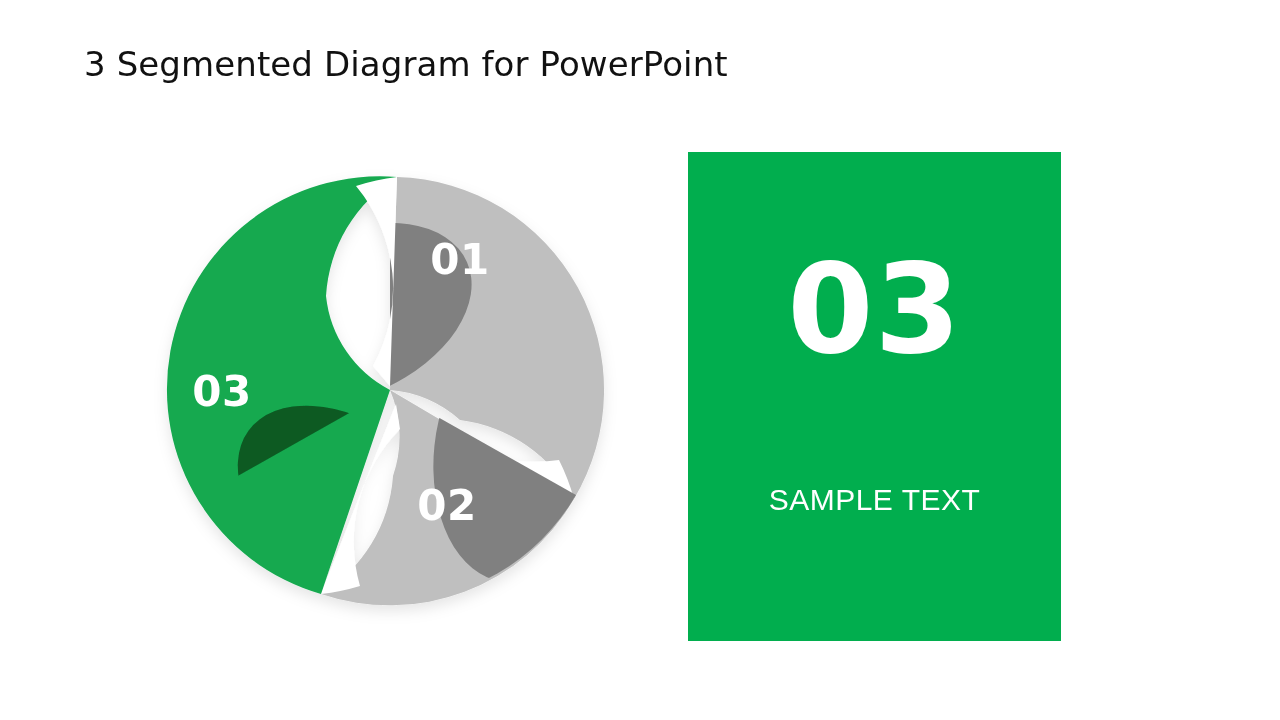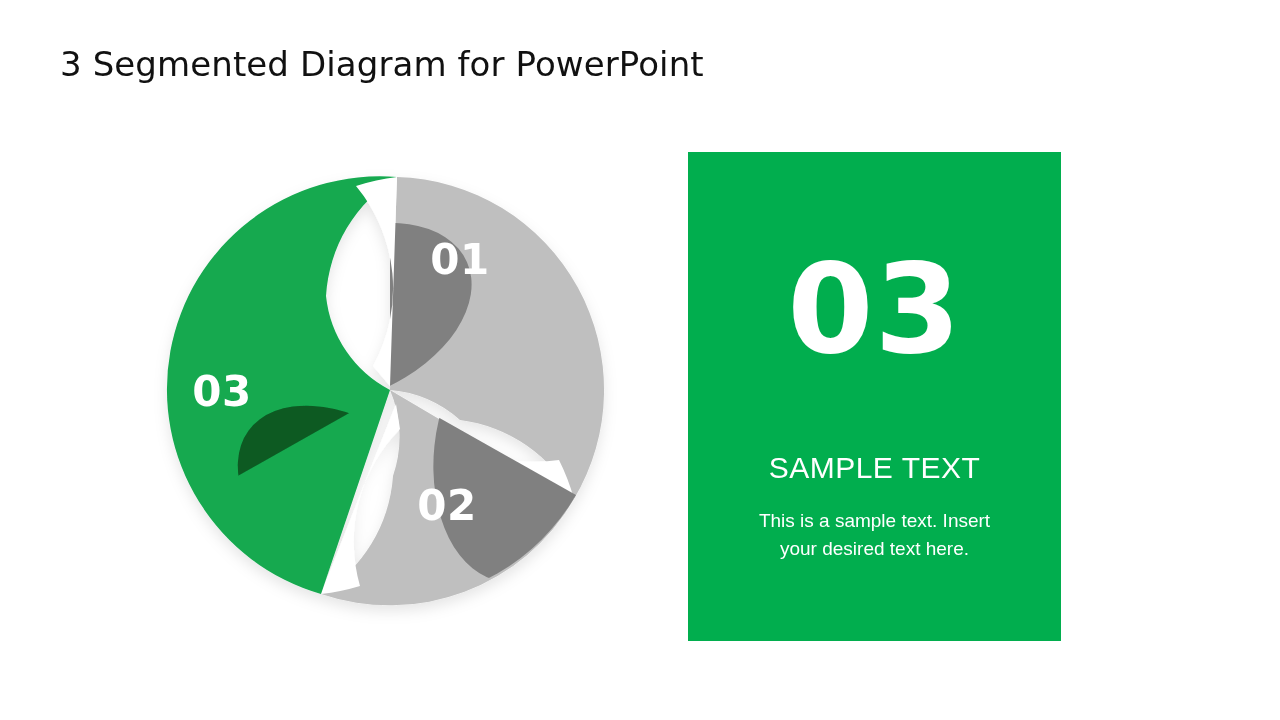--- a/index.html
+++ b/index.html
@@ -13,21 +13,21 @@
     height: 720px;
     position: relative;
     overflow: hidden;
     font-family: "Liberation Sans", sans-serif;
     -webkit-font-smoothing: antialiased;
   }
 
   
   .slide-title {
     position: absolute;
-    left: 60px;
+    left: 84px;
     top: 44px;
     font-family: "DejaVu Sans", sans-serif;
     font-size: 34px;
     font-weight: 400;
     color: #111111;
     letter-spacing: 0.1px;
     white-space: nowrap;
   }
 
   
@@ -69,21 +69,21 @@
   .panel-number {
     margin-top: 95px;
     font-family: "DejaVu Sans", sans-serif;
     font-size: 124px;
     font-weight: 700;
     line-height: 1;
     color: #ffffff;
     letter-spacing: 1px;
   }
   .panel-heading {
-    margin-top: 80px;
+    margin-top: 112px;
     font-family: "Liberation Sans", sans-serif;
     font-size: 30px;
     font-weight: 400;
     color: #ffffff;
     letter-spacing: 0.5px;
     text-align: center;
   }
   .panel-body {
     margin-top: 22px;
     width: 260px;
@@ -187,14 +187,13 @@
                  l 24 -16
                  c -22 -32 -58 -48 -92 -42 Z" opacity="0"></path>
       </g>
     </g>
   </svg>
 </div>
 
 <div class="detail-panel" style="background: rgb(1, 174, 78); color: rgb(255, 255, 255);">
   <div class="panel-number">03</div>
   <div class="panel-heading">SAMPLE TEXT</div>
-  <div class="panel-body">This is a sample text. Insert your desired text here.</div>
 </div>
 
 </body></html>

